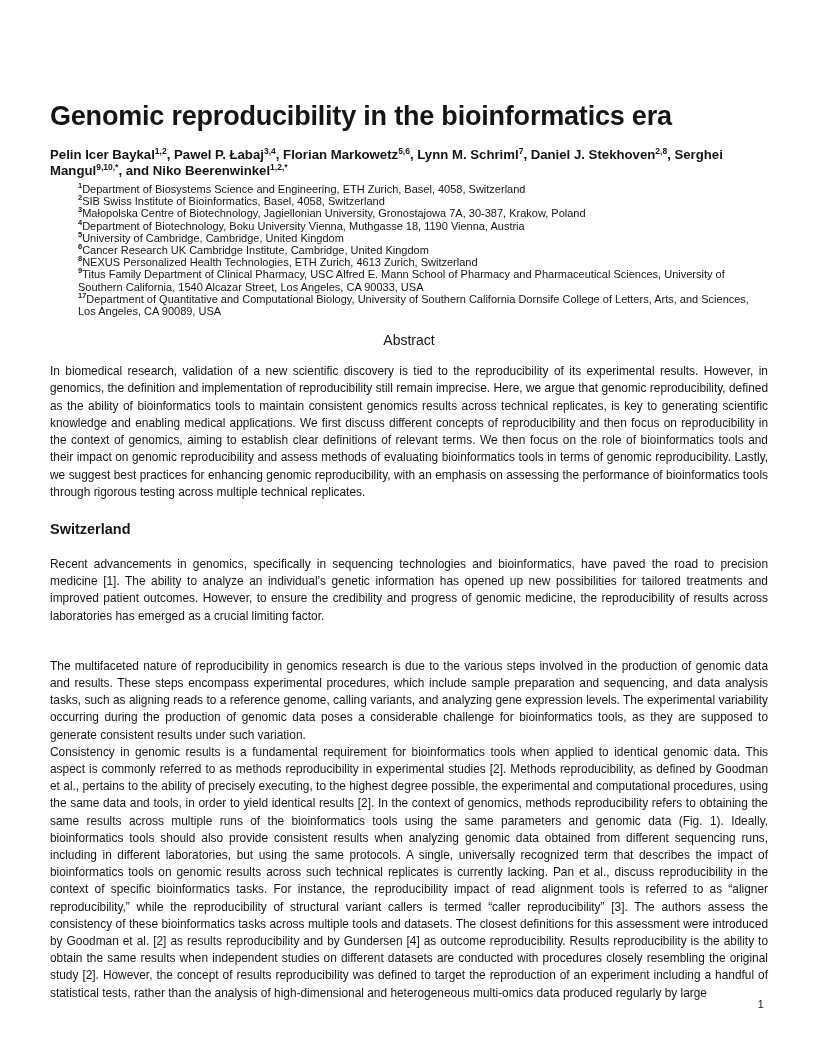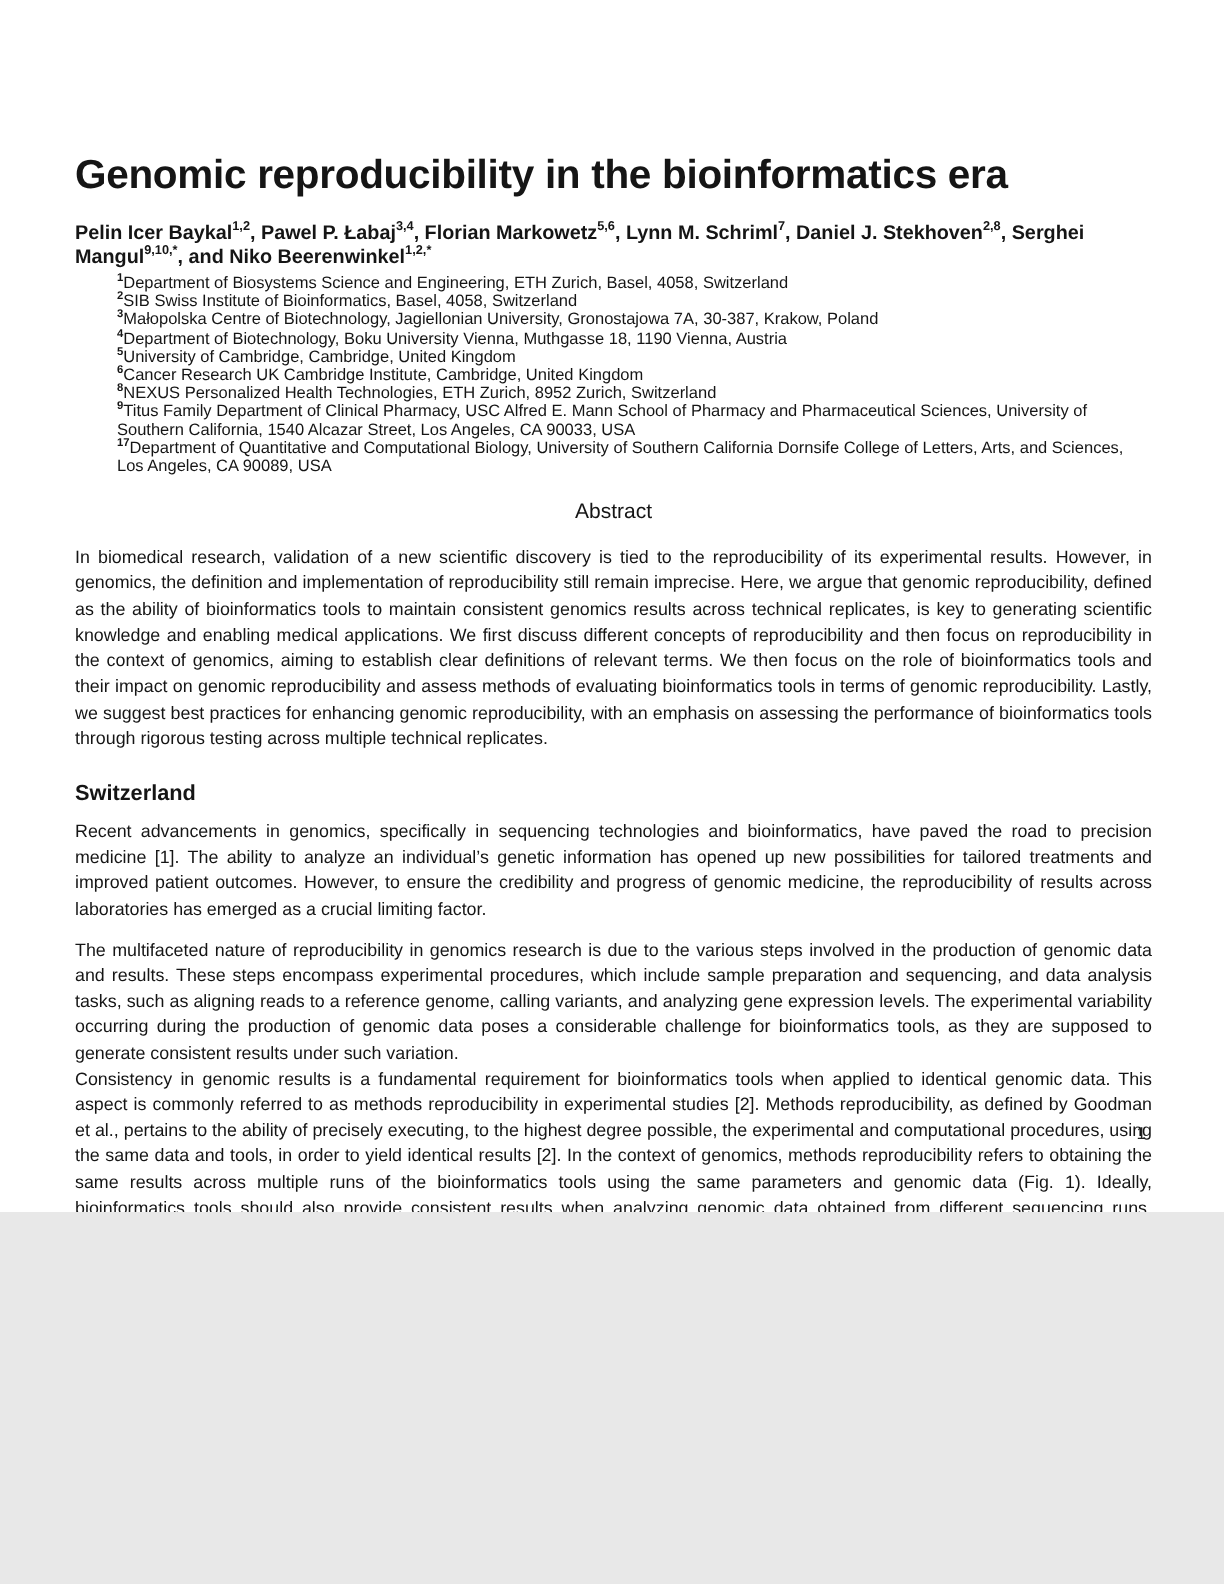--- a/index.html
+++ b/index.html
@@ -1,19 +1,19 @@
 <!DOCTYPE html>
 <html><head>
 <meta charset="utf-8">
 <style>
   html, body { margin: 0; padding: 0; background: #e8e8e8; }
   .page {
     position: relative;
     width: 816px;
-    height: 808px;
+    height: 1056px;
     margin: 0 auto;
     background: #ffffff;
     box-sizing: border-box;
     padding: 101px 48px 0 50px;
     font-family: "Liberation Sans", sans-serif;
     color: #151515;
     overflow: hidden;
   }
   .title {
     font-size: 27px;
@@ -58,22 +58,22 @@
     line-height: 17.2px;
     text-align: justify;
     margin: 0;
   }
   .abstract-text { margin-top: 15px; }
   .intro-heading {
     font-size: 14.5px;
     font-weight: 700;
     margin: 20px 0 0 0;
   }
-  .para-first { margin-top: 9px; }
-  .para-gap { margin-top: 10px; }
+  .para-first { margin-top: 19px; }
+  .para-gap { margin-top: 33px; }
   .para-flow { margin-top: 0; }
   .page-number {
     position: absolute;
     right: 52px;
     bottom: 46px;
     font-size: 11.5px;
     color: #222;
   }
 </style>
 </head>
@@ -87,21 +87,21 @@
     <span><span>Pelin Icer Baykal</span><sup>1,2</sup><span>, </span></span><span><span>Pawel P. Łabaj</span><sup>3,4</sup><span>, </span></span><span><span>Florian Markowetz</span><sup>5,6</sup><span>, </span></span><span><span>Lynn M. Schriml</span><sup>7</sup><span>, </span></span><span><span>Daniel J. Stekhoven</span><sup>2,8</sup><span>, </span></span><span><span>Serghei Mangul</span><sup>9,10,*</sup><span>, and </span></span><span><span>Niko Beerenwinkel</span><sup>1,2,*</sup></span>
   </div>
 
   <div class="affiliations">
     <p class="affil"><sup>1</sup><span>Department of Biosystems Science and Engineering, ETH Zurich, Basel, 4058, Switzerland</span></p>
     <p class="affil"><sup>2</sup><span>SIB Swiss Institute of Bioinformatics, Basel, 4058, Switzerland</span></p>
     <p class="affil"><sup>3</sup><span>Małopolska Centre of Biotechnology, Jagiellonian University, Gronostajowa 7A, 30-387, Krakow, Poland</span></p>
     <p class="affil"><sup>4</sup><span>Department of Biotechnology, Boku University Vienna, Muthgasse 18, 1190 Vienna, Austria</span></p>
     <p class="affil"><sup>5</sup><span>University of Cambridge, Cambridge, United Kingdom</span></p>
     <p class="affil"><sup>6</sup><span>Cancer Research UK Cambridge Institute, Cambridge, United Kingdom</span></p>
-    <p class="affil"><sup>8</sup><span>NEXUS Personalized Health Technologies, ETH Zurich, 8952 Zurich, Switzerland</span></p>
+    <p class="affil"><sup>8</sup><span>NEXUS Personalized Health Technologies, ETH Zurich, 4613 Zurich, Switzerland</span></p>
     <p class="affil"><sup>9</sup><span>Titus Family Department of Clinical Pharmacy, USC Alfred E. Mann School of Pharmacy and Pharmaceutical Sciences, University of Southern California, 1540 Alcazar Street, Los Angeles, CA 90033, USA</span></p>
     <p class="affil"><sup>17</sup><span>Department of Quantitative and Computational Biology, University of Southern California Dornsife College of Letters, Arts, and Sciences, Los Angeles, CA 90089, USA</span></p>
   </div>
 
   <h2 class="abstract-heading">Abstract</h2>
 
   <p class="body-text abstract-text">In biomedical research, validation of a new scientific discovery is tied to the reproducibility of its experimental results. However, in genomics, the definition and implementation of reproducibility still remain imprecise. Here, we argue that genomic reproducibility, defined as the ability of bioinformatics tools to maintain consistent genomics results across technical replicates, is key to generating scientific knowledge and enabling medical applications. We first discuss different concepts of reproducibility and then focus on reproducibility in the context of genomics, aiming to establish clear definitions of relevant terms. We then focus on the role of bioinformatics tools and their impact on genomic reproducibility and assess methods of evaluating bioinformatics tools in terms of genomic reproducibility. Lastly, we suggest best practices for enhancing genomic reproducibility, with an emphasis on assessing the performance of bioinformatics tools through rigorous testing across multiple technical replicates.</p>
 
   <h2 class="intro-heading">Switzerland</h2>
 

